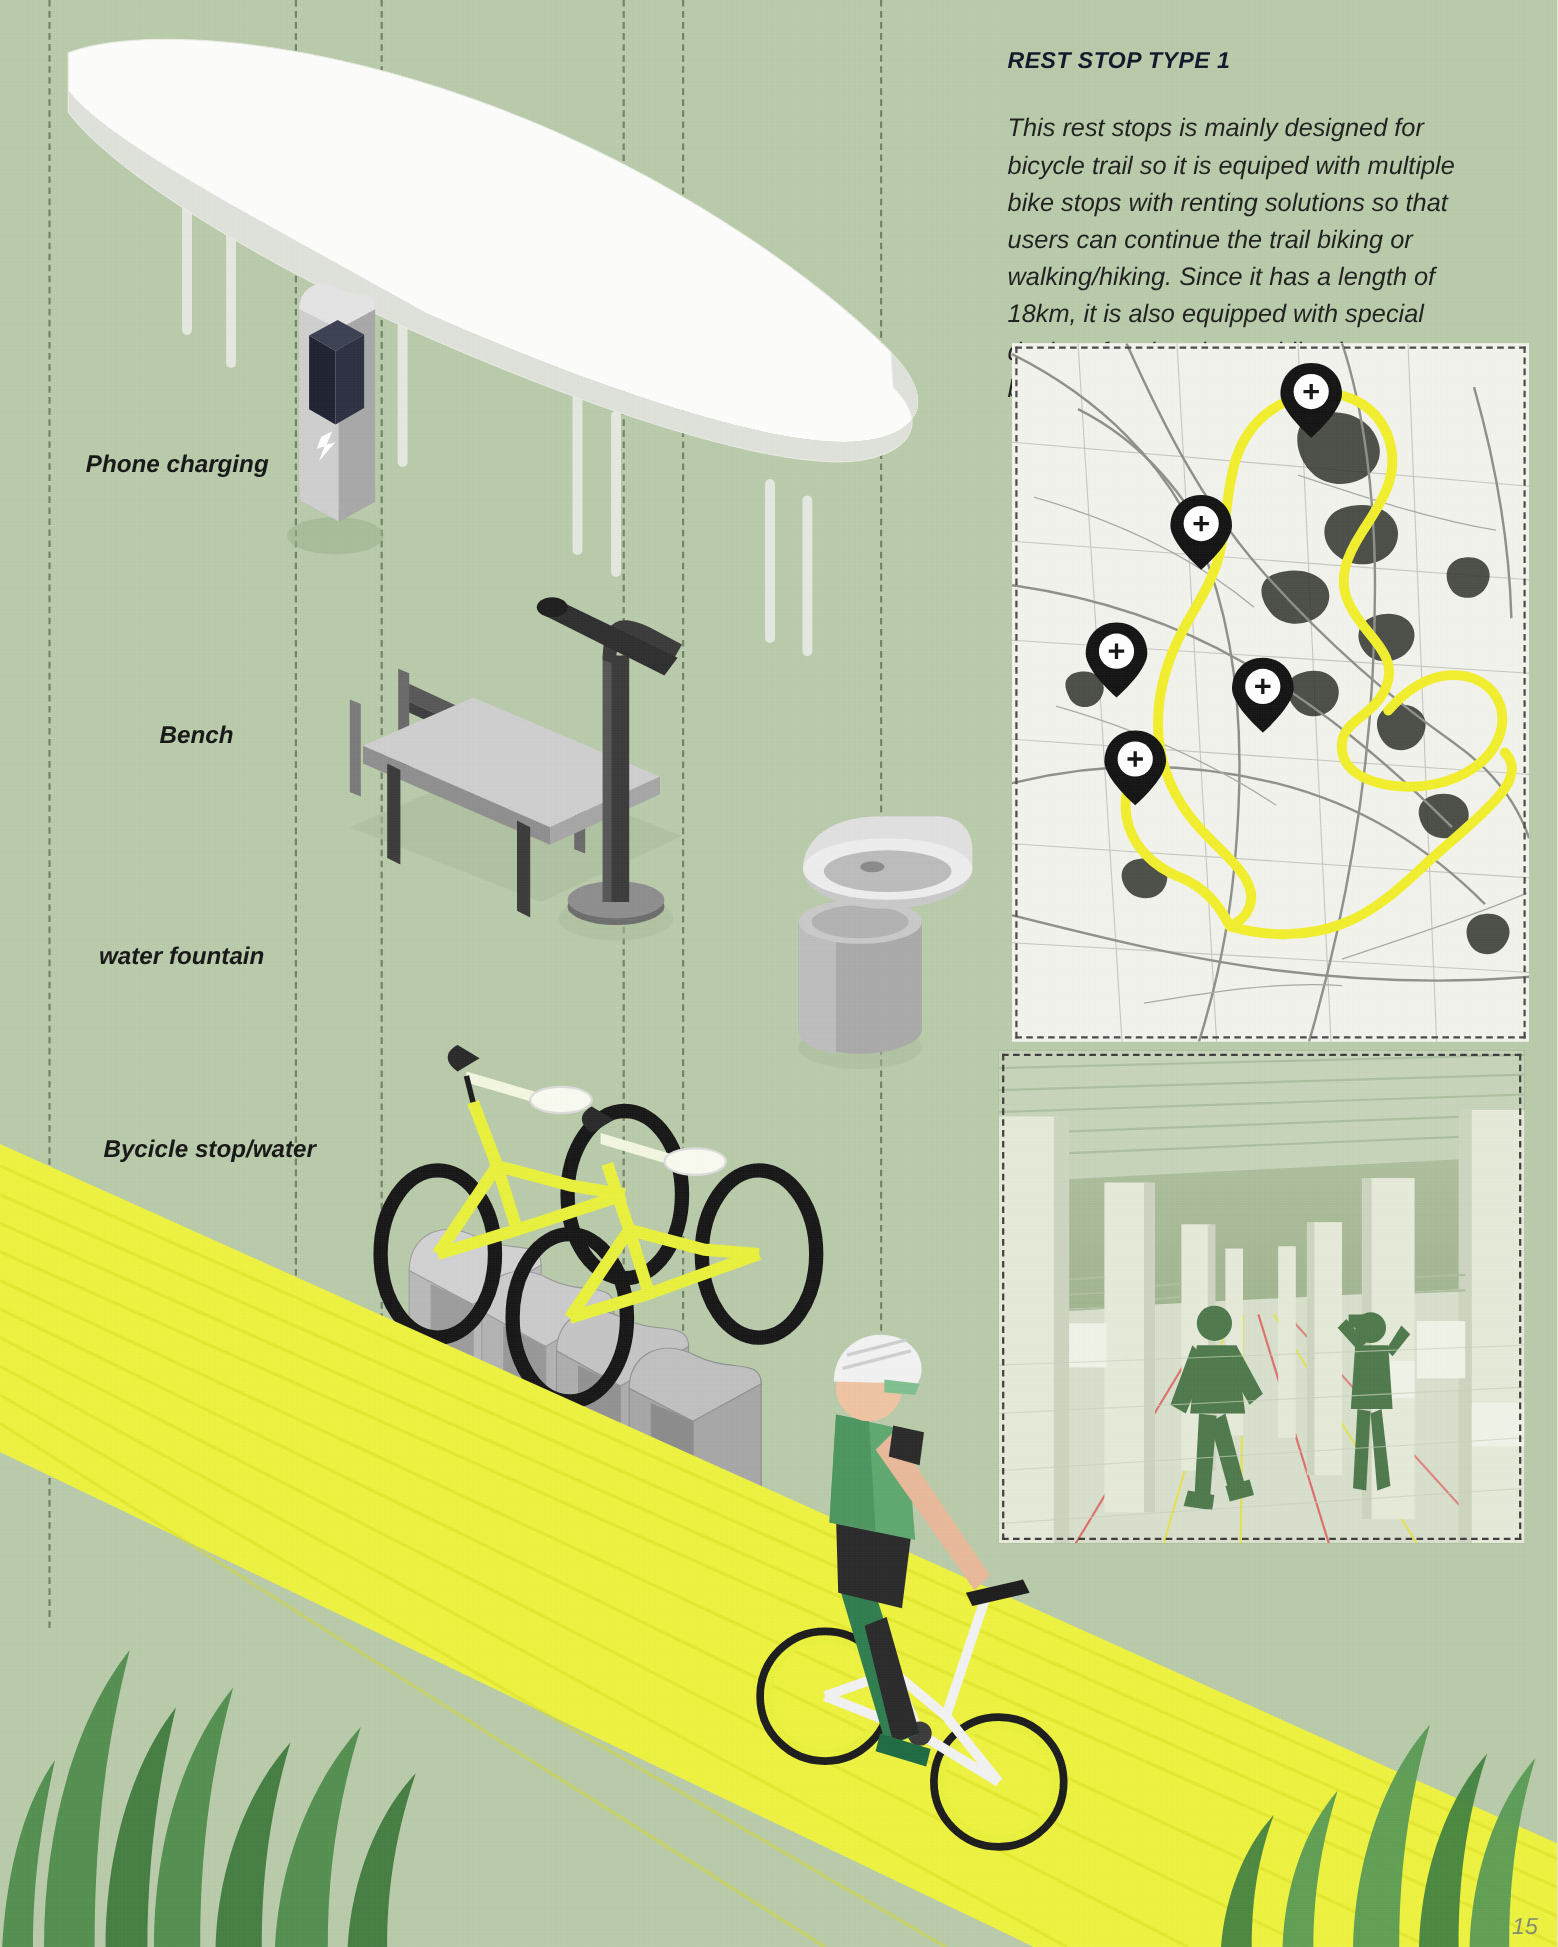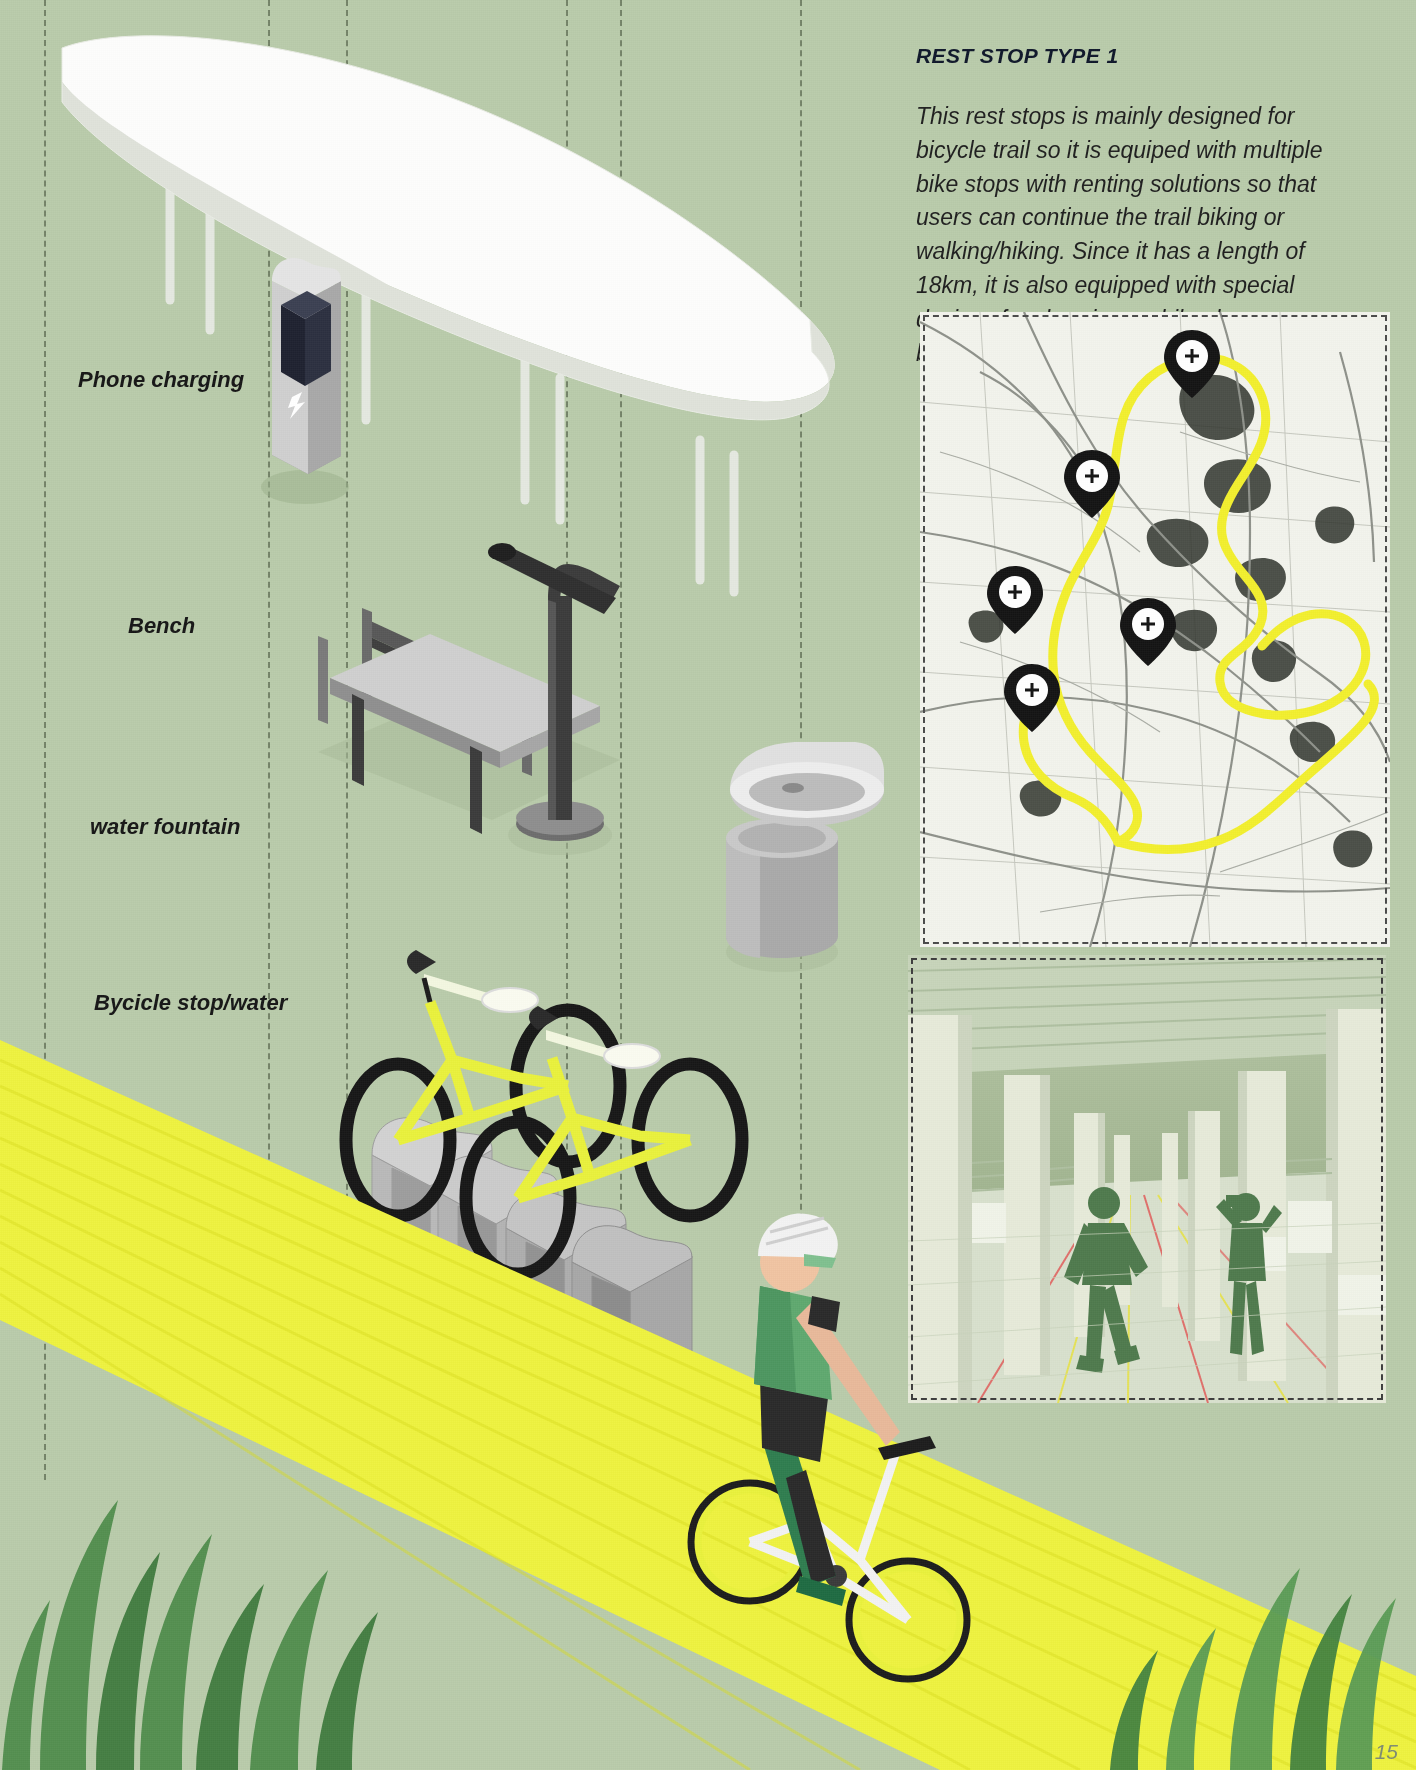--- a/index.html
+++ b/index.html
@@ -75,23 +75,24 @@
   }
 
   
   .plabel {
     position: absolute;
     font-style: italic;
     font-weight: bold;
     font-size: 22px;
     color: #161616;
     white-space: nowrap;
+    margin-top: 42px;
   }
   #label-phone  { left: 78px;  top: 367px; }
-  #label-bench  { left: 128px; top: 613px; }
+  #label-bench  { left: 145px; top: 613px; }
   #label-water  { left: 90px;  top: 814px; }
   #label-bike   { left: 94px;  top: 990px; }
 
   
   .guide {
     position: absolute;
     top: 0;
     width: 0;
     border-left: 2px dashed #5d6b52;
     opacity: .75;

